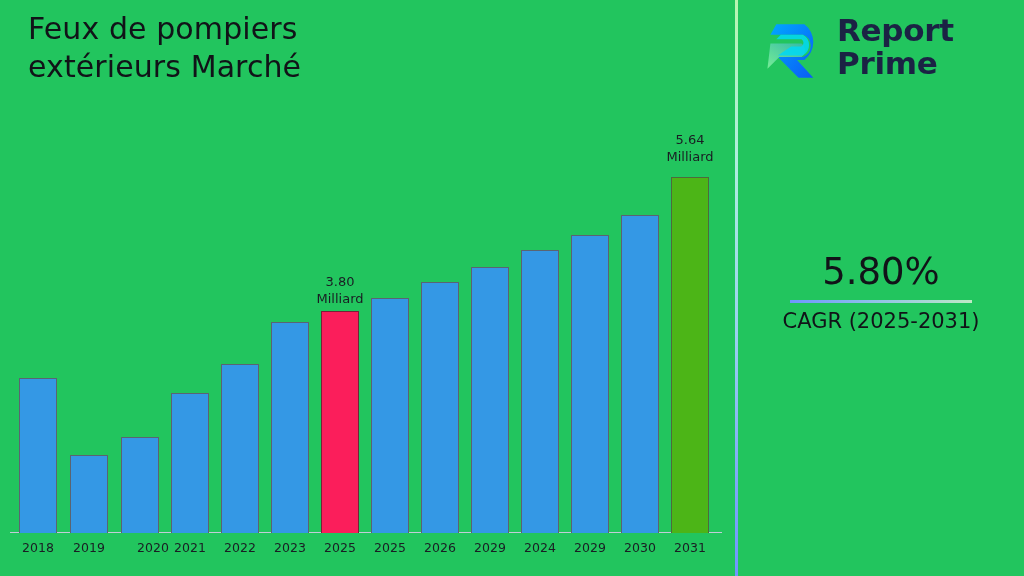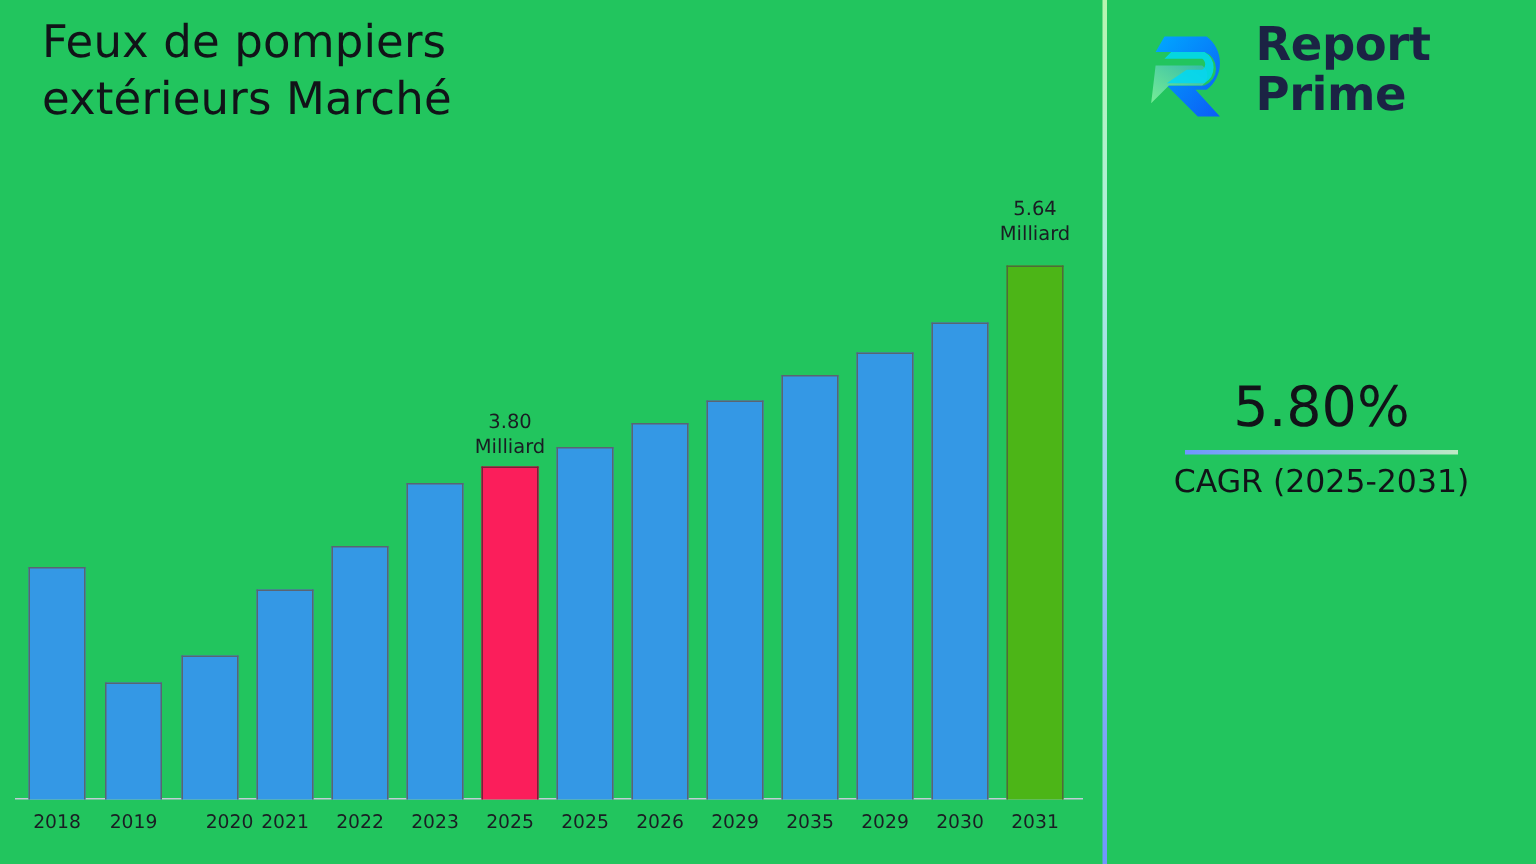--- a/index.html
+++ b/index.html
@@ -141,21 +141,21 @@
           <div class="tick-label" style="left: 38px;">2018</div>
           <div class="tick-label" style="left: 89px;">2019</div>
           <div class="tick-label" style="left: 153px;">2020</div>
           <div class="tick-label" style="left: 190px;">2021</div>
           <div class="tick-label" style="left: 240px;">2022</div>
           <div class="tick-label" style="left: 290px;">2023</div>
           <div class="tick-label" style="left: 340px;">2025</div>
           <div class="tick-label" style="left: 390px;">2025</div>
           <div class="tick-label" style="left: 440px;">2026</div>
           <div class="tick-label" style="left: 490px;">2029</div>
-          <div class="tick-label" style="left: 540px;">2035</div>
+          <div class="tick-label" style="left: 540px;">2024</div>
           <div class="tick-label" style="left: 590px;">2029</div>
           <div class="tick-label" style="left: 640px;">2030</div>
           <div class="tick-label" style="left: 690px;">2031</div>
         </div>
     </div>
   </div>
 
   <div id="panel-divider"></div>
 
   <div id="right-panel">

